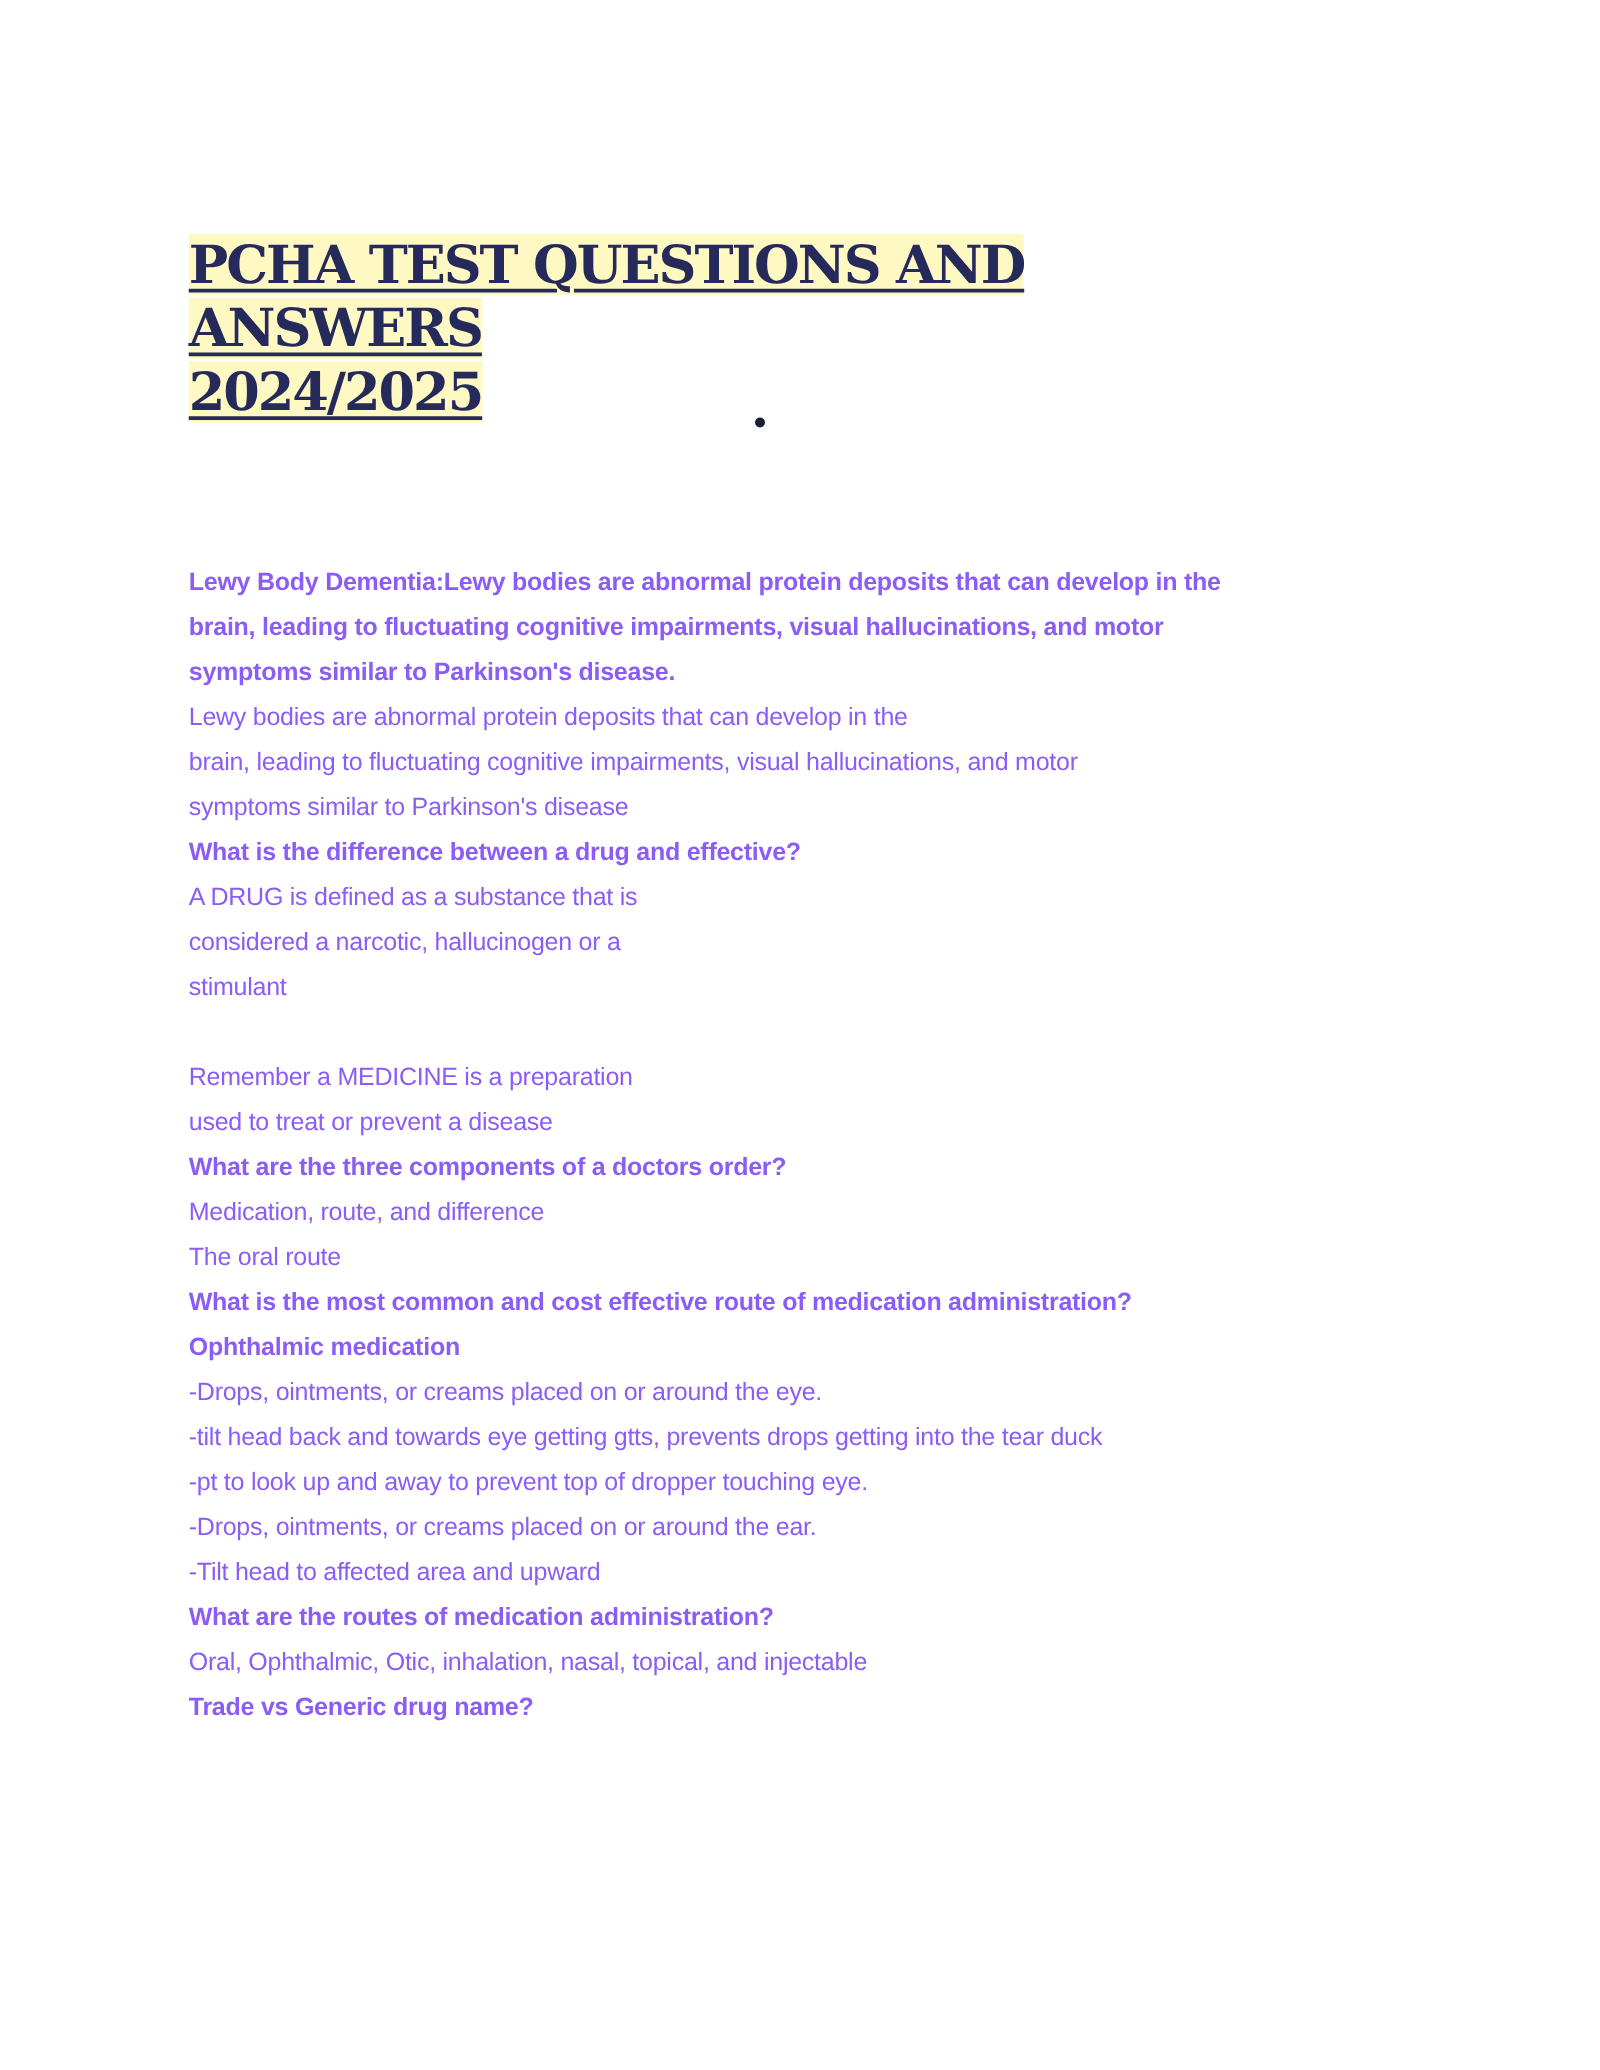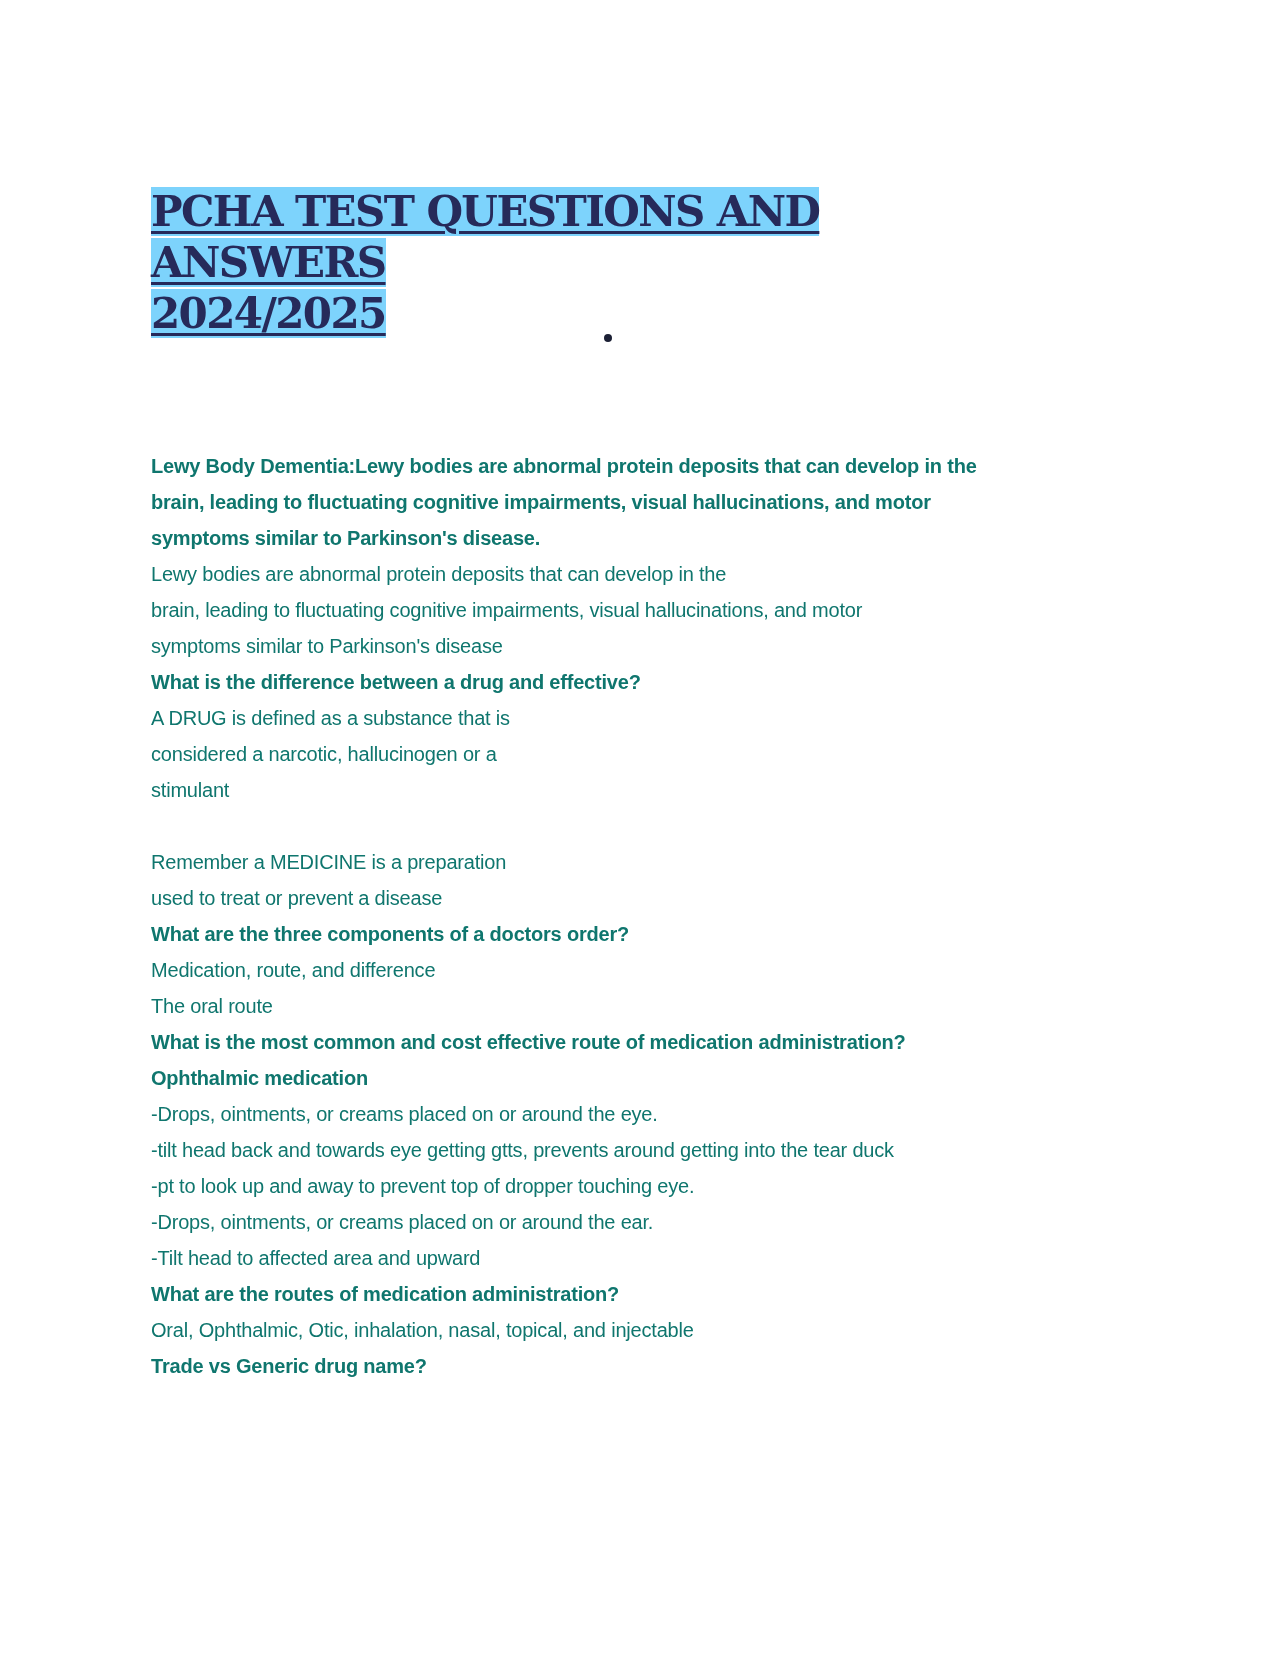--- a/index.html
+++ b/index.html
@@ -27,42 +27,42 @@
       width: 820px;
       font-family: "DejaVu Serif", "Liberation Serif", serif;
       font-weight: bold;
       font-size: 42px;
       line-height: 51px;
       color: #262a5a;
       letter-spacing: -1.6px;
     }
     .title-line {
       display: inline;
-      background: #7dd3fc;
+      background: #fef9c3;
       text-decoration: underline;
       text-decoration-thickness: 3px;
       text-underline-offset: 5px;
     }
     .bullet {
       position: absolute;
       left: 604px;
       top: 334px;
       width: 8px;
       height: 8px;
       border-radius: 50%;
       background: #1c2035;
     }
     .content {
       position: absolute;
       left: 151px;
       top: 448px;
       width: 900px;
       font-family: "Liberation Sans", "DejaVu Sans", sans-serif;
       font-size: 20px;
-      color: #0f766e;
+      color: #8b5cf6;
     }
     .line {
       height: 36px;
       line-height: 36px;
       white-space: nowrap;
       letter-spacing: -0.2px;
     }
     .line.bold {
       font-weight: bold;
     }
@@ -95,21 +95,21 @@
     <div class="line">stimulant</div>
     <div class="line blank"></div>
     <div class="line">Remember a MEDICINE is a preparation</div>
     <div class="line">used to treat or prevent a disease</div>
     <div class="line bold">What are the three components of a doctors order?</div>
     <div class="line">Medication, route, and difference</div>
     <div class="line">The oral route</div>
     <div class="line bold">What is the most common and cost effective route of medication administration?</div>
     <div class="line bold">Ophthalmic medication</div>
     <div class="line">-Drops, ointments, or creams placed on or around the eye.</div>
-    <div class="line">-tilt head back and towards eye getting gtts, prevents around getting into the tear duck</div>
+    <div class="line">-tilt head back and towards eye getting gtts, prevents drops getting into the tear duck</div>
     <div class="line">-pt to look up and away to prevent top of dropper touching eye.</div>
     <div class="line">-Drops, ointments, or creams placed on or around the ear.</div>
     <div class="line">-Tilt head to affected area and upward</div>
     <div class="line bold">What are the routes of medication administration?</div>
     <div class="line">Oral, Ophthalmic, Otic, inhalation, nasal, topical, and injectable</div>
     <div class="line bold">Trade vs Generic drug name?</div>
   </div>
 
 </div>
 

